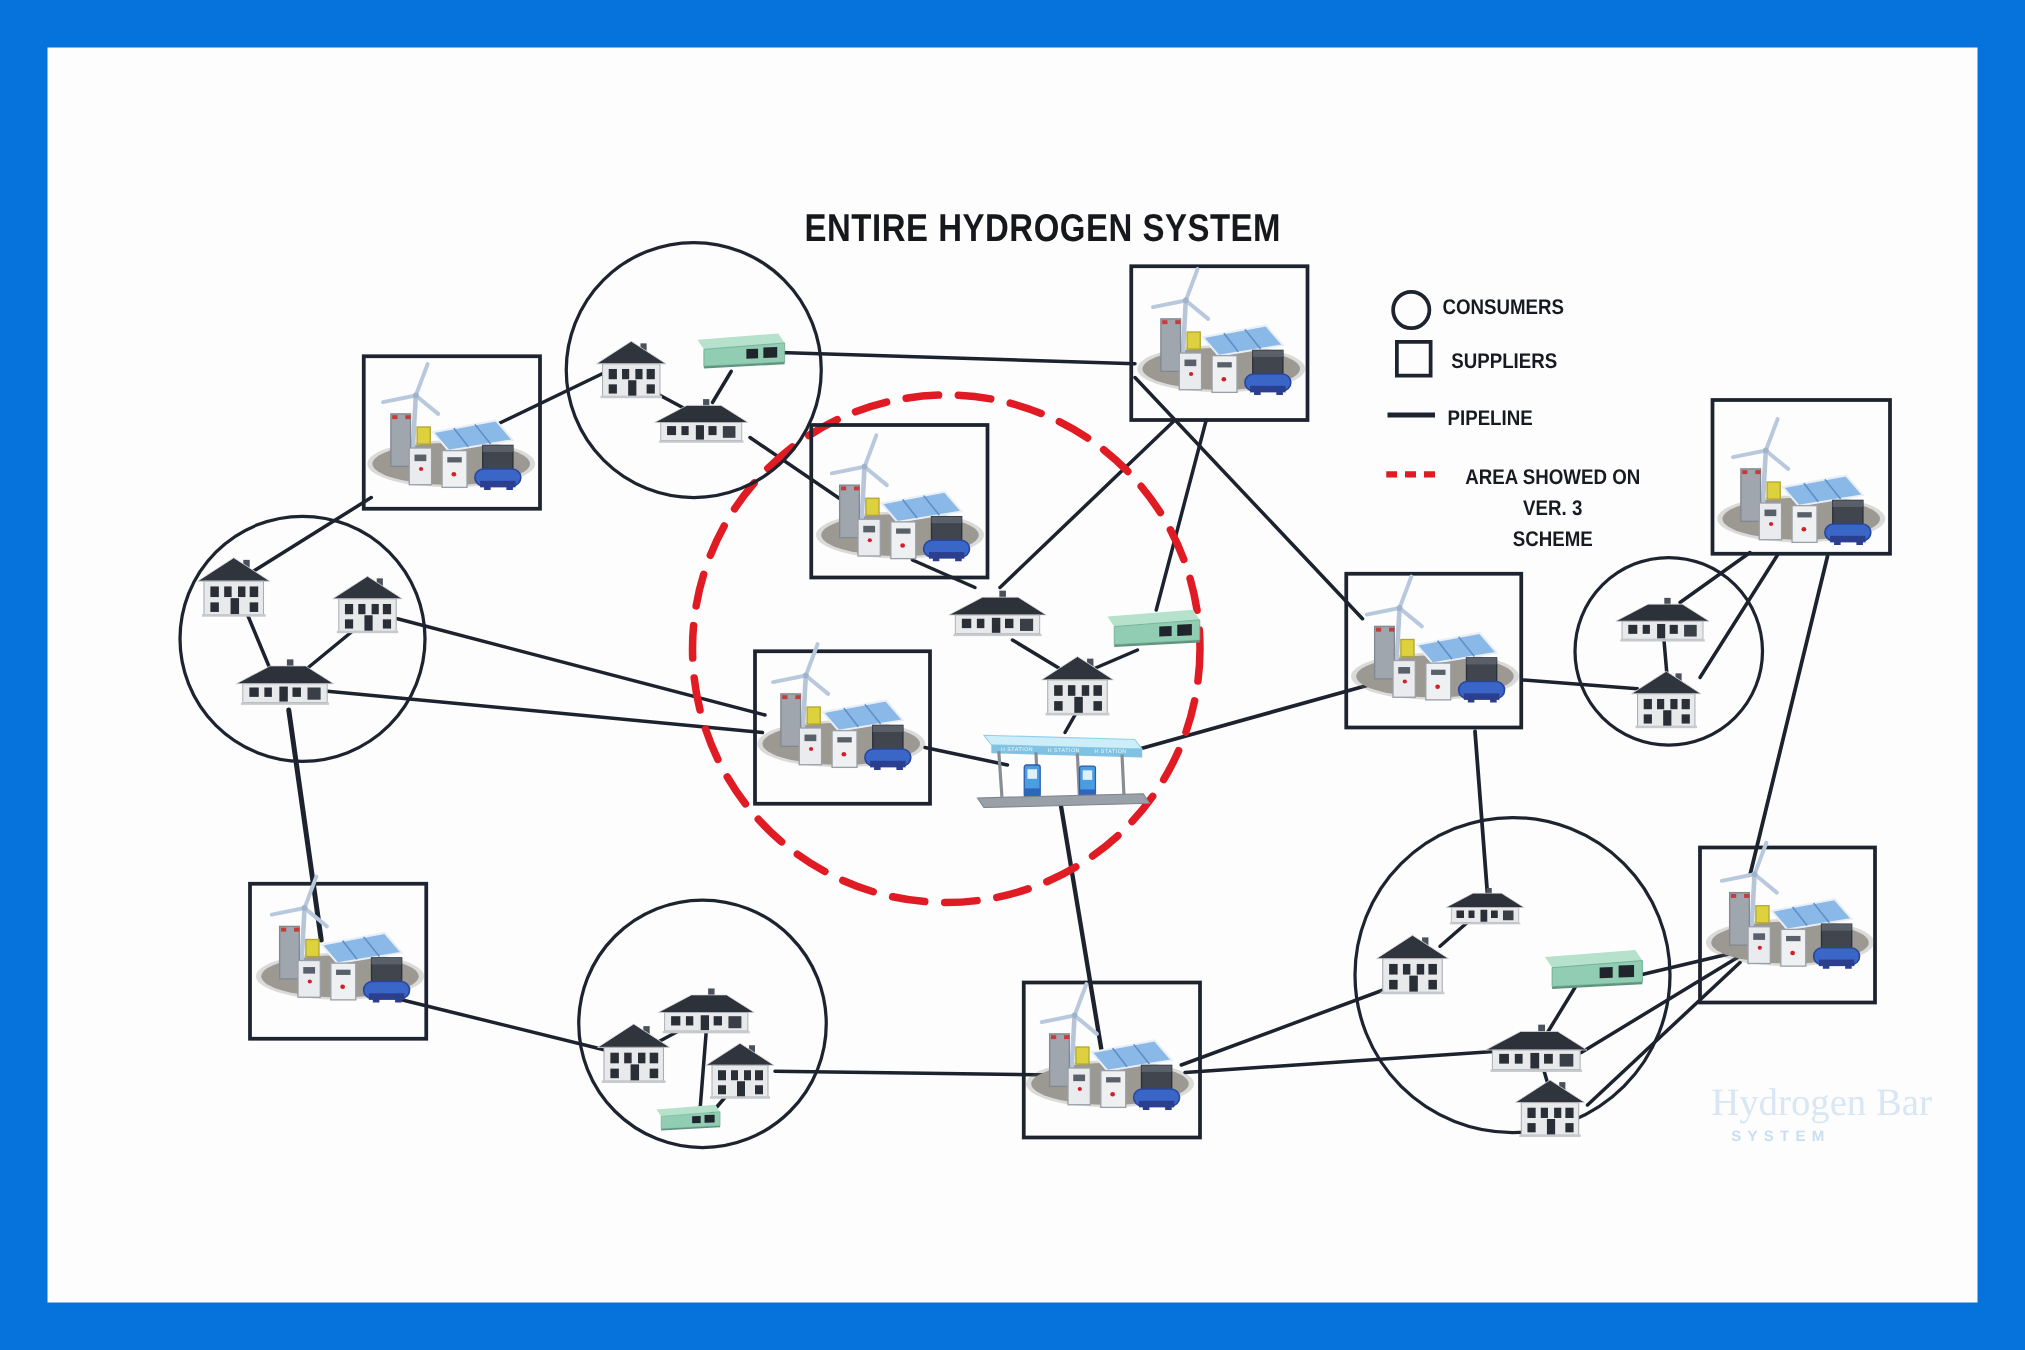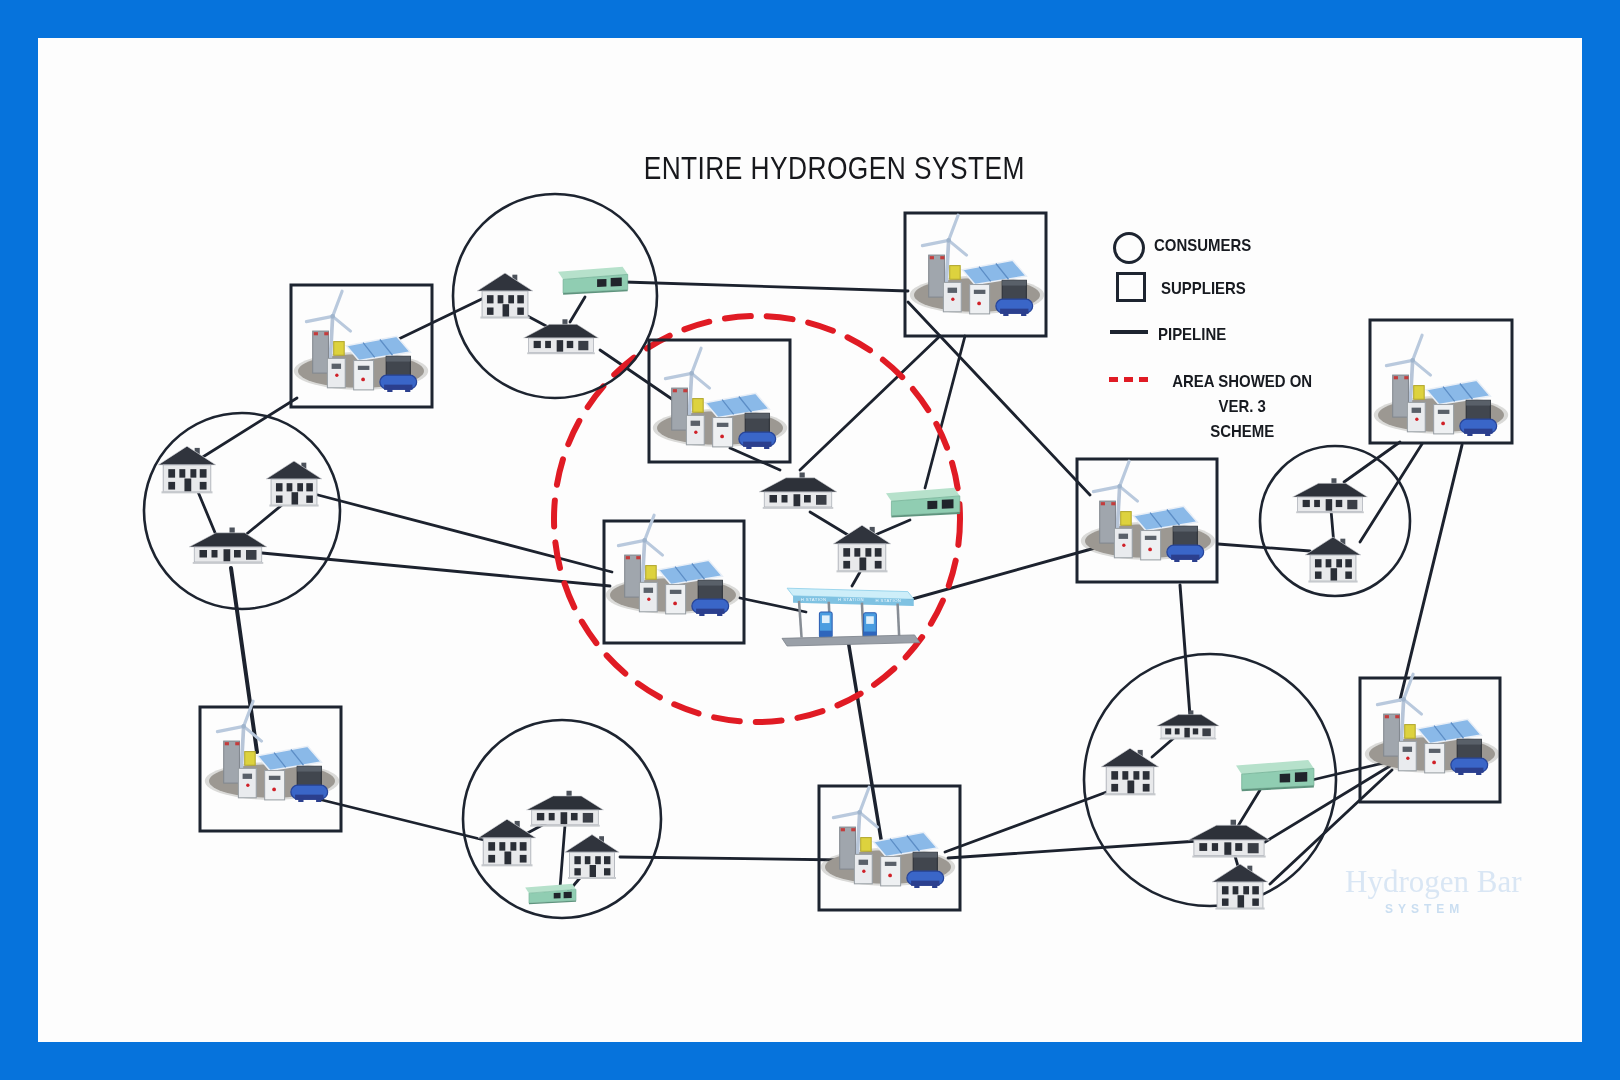--- a/index.html
+++ b/index.html
@@ -1,21 +1,21 @@
 <!DOCTYPE html>
 <html><head>
 <meta charset="utf-8">
 <style>
   html,body{margin:0;padding:0;}
   body{width:1620px;height:1080px;position:relative;background:#ffffff;
        font-family:"Liberation Sans",sans-serif;}
   .frame{position:absolute;inset:0;background:#fdfdfd;overflow:hidden;}
   .border-overlay{position:absolute;inset:0;border:38px solid #0673dc;z-index:40;pointer-events:none;}
-  .title{position:absolute;left:610px;top:151px;width:400px;text-align:center;z-index:10;
-         font-size:31px;font-weight:400;color:#17181c;white-space:nowrap;}
+  .title{position:absolute;left:610px;top:165px;width:400px;text-align:center;z-index:10;
+         font-size:31px;font-weight:700;color:#17181c;white-space:nowrap;}
   .title .sq{display:inline-block;transform:scaleX(0.85);transform-origin:center;letter-spacing:0.5px;}
   #diagram-svg{position:absolute;left:0;top:0;z-index:5;font-family:"Liberation Sans",sans-serif;}
   .legend{position:absolute;inset:0;z-index:10;pointer-events:none;}
   .lg-label{position:absolute;font-weight:700;color:#171a20;font-size:17px;white-space:nowrap;
             transform:scaleX(0.88);transform-origin:left top;}
   .lg-circle{position:absolute;left:1113px;top:232px;width:26px;height:26px;border:3px solid #1d2430;border-radius:50%;}
   .lg-square{position:absolute;left:1116px;top:272px;width:24px;height:24px;border:3.5px solid #1d2430;}
   .lg-line{position:absolute;left:1110px;top:330px;width:38px;height:4px;background:#1d2430;}
   .lg-dash{position:absolute;left:1109px;top:377px;width:42px;height:5px;
            background:repeating-linear-gradient(90deg,#e01b24 0 9px,transparent 9px 15px);}
@@ -24,21 +24,21 @@
   .watermark{position:absolute;left:1345px;top:864px;z-index:3;color:#d9e6f4;
              font-family:"Liberation Serif",serif;font-size:31px;white-space:nowrap;}
   .watermark-sub{position:absolute;left:1385px;top:902px;z-index:3;color:#cadef1;
              font-family:"Liberation Sans",sans-serif;font-size:12px;letter-spacing:5px;font-weight:700;text-align:right;}
 </style>
 </head>
 <body>
 
 <div class="frame" style="background: rgb(253, 253, 253);">
 
-  <div class="watermark" style="color: rgb(217, 230, 244);">Hydrogen Bar</div>
+  <div class="watermark" style="color: rgb(217, 230, 244); margin-left: 24px;">Hydrogen Bar</div>
   <div class="watermark-sub">SYSTEM</div>
 
   <svg id="diagram-svg" width="1620" height="1080" viewBox="0 0 1620 1080">
     <defs>
       <g id="g-scene">
         <ellipse cx="0" cy="0" rx="64" ry="18" fill="#75726d" opacity="0.25"></ellipse>
         <ellipse cx="0" cy="0" rx="60" ry="16" fill="#9c9892"></ellipse>
         <path d="M -30 2 L -27 -52" stroke="#b7c5d8" stroke-width="3.5" fill="none" stroke-linecap="round"></path>
         <g stroke="#b9c9dd" stroke-width="3" stroke-linecap="round">
           <line x1="-27" y1="-52" x2="-18" y2="-76"></line>

